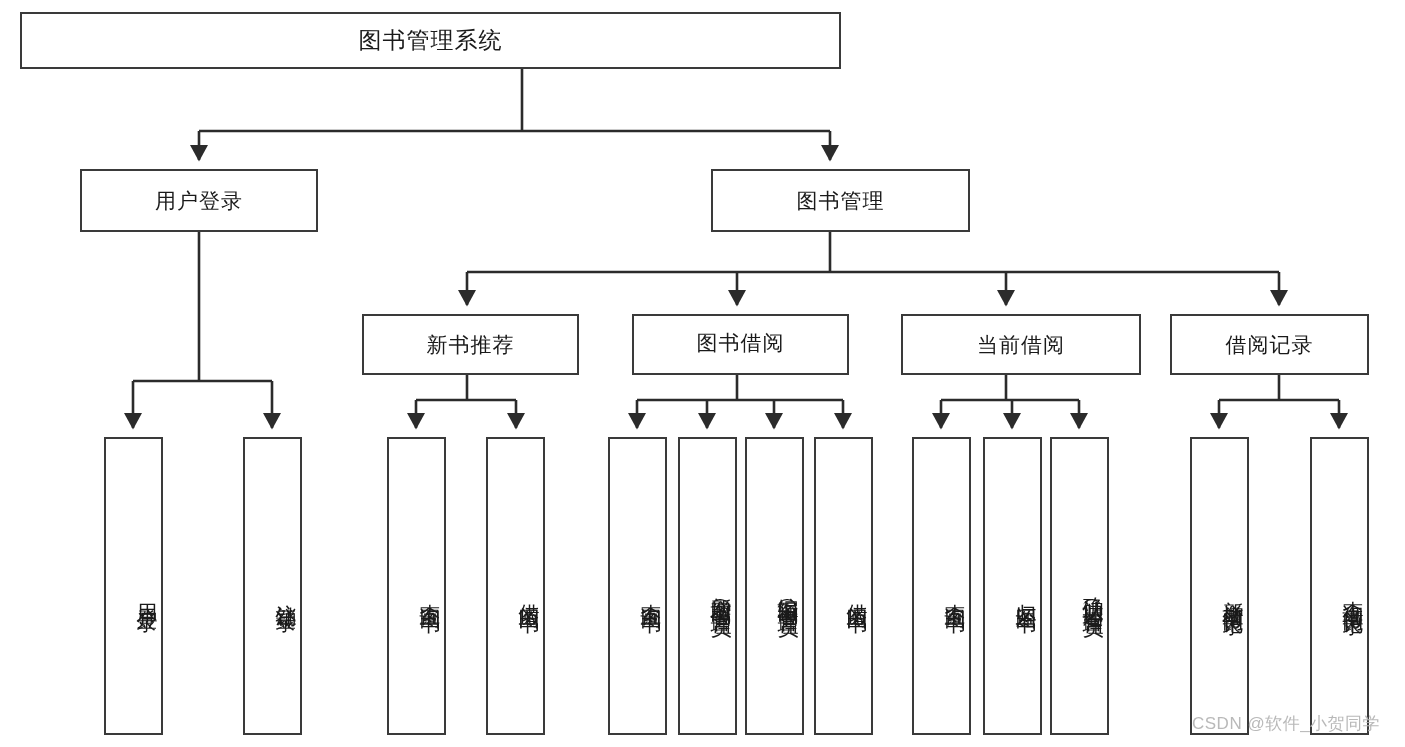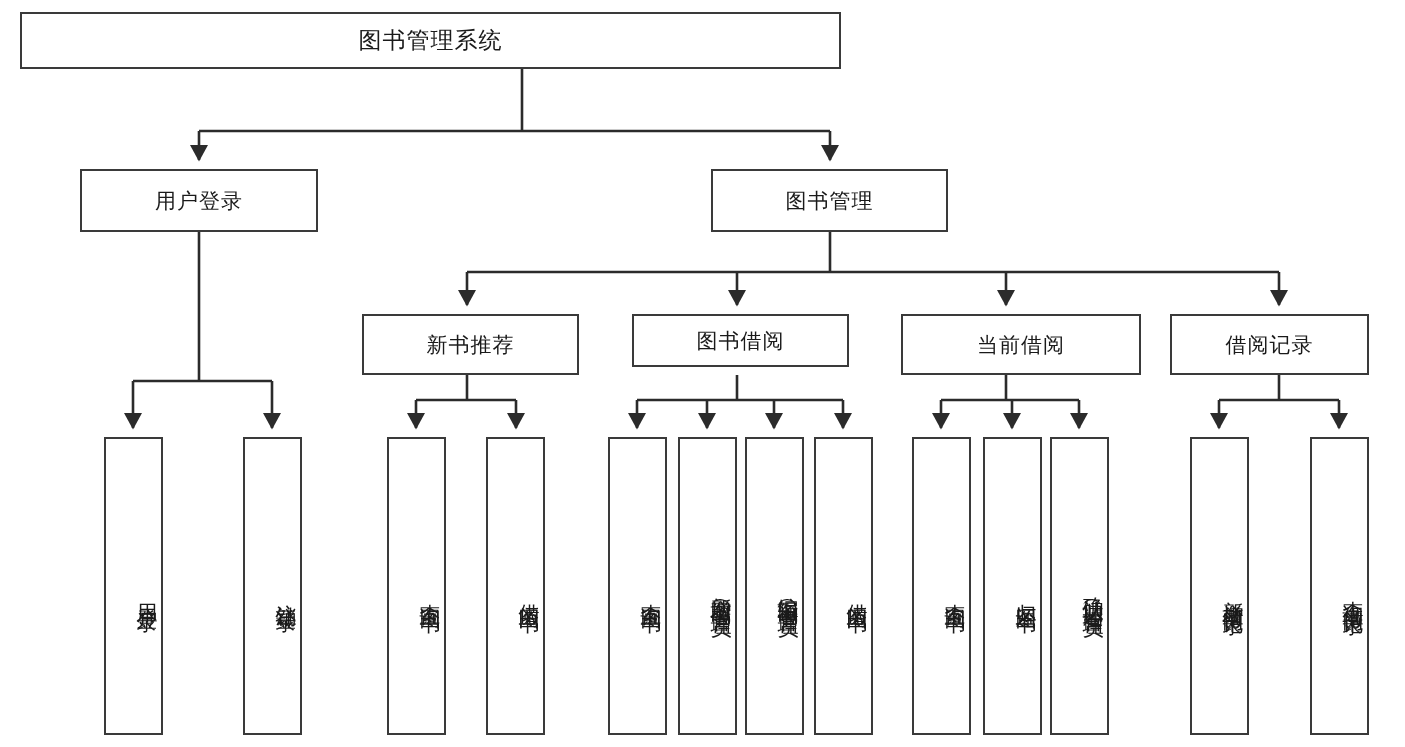--- a/index.html
+++ b/index.html
@@ -117,24 +117,24 @@
       <path d="M 1279 375 L 1279 400"></path>
       <path d="M 1219 400 L 1339 400"></path>
       <path d="M 1219 400 L 1219 428" marker-end="url(#arrow)"></path>
       <path d="M 1339 400 L 1339 428" marker-end="url(#arrow)"></path>
     </g>
   </svg>
 
   <div class="node horiz" id="title-node" style="left: 20px; top: 12px; width: 821px; height: 57px;">图书管理系统</div>
 
   <div class="node horiz" style="left: 80px; top: 169px; width: 238px; height: 63px;">用户登录</div>
-  <div class="node horiz" style="left: 711px; top: 169px; width: 237px; height: 63px;">图书管理</div>
+  <div class="node horiz" style="left: 711px; top: 169px; width: 259px; height: 63px;">图书管理</div>
 
   <div class="node horiz" style="left: 362px; top: 314px; width: 217px; height: 61px;">新书推荐</div>
-  <div class="node horiz" style="left: 632px; top: 314px; width: 217px; height: 53px;">图书借阅</div>
+  <div class="node horiz" style="left: 632px; top: 314px; width: 217px; height: 61px; font-family: Liberation Mono, monospace;">图书借阅</div>
   <div class="node horiz" style="left: 901px; top: 314px; width: 240px; height: 61px;">当前借阅</div>
   <div class="node horiz" style="left: 1170px; top: 314px; width: 199px; height: 61px;">借阅记录</div>
 
   <div class="node vert" style="left: 104px; top: 437px; width: 59px; height: 298px;">
     <span class="vtext">用户登录</span>
   </div>
   <div class="node vert" style="left: 243px; top: 437px; width: 59px; height: 298px;">
     <span class="vtext">注销登录</span>
   </div>
   <div class="node vert" style="left: 387px; top: 437px; width: 59px; height: 298px;">
@@ -164,14 +164,15 @@
   <div class="node vert" style="left: 1050px; top: 437px; width: 59px; height: 298px;">
     <span class="vtext">确认归还（管理员）</span>
   </div>
   <div class="node vert" style="left: 1190px; top: 437px; width: 59px; height: 298px;">
     <span class="vtext">新增借阅记录</span>
   </div>
   <div class="node vert" style="left: 1310px; top: 437px; width: 59px; height: 298px;">
     <span class="vtext">查询借阅记录</span>
   </div>
 
+  <div id="watermark" style="left: 1192px; top: 712px;">CSDN @软件_小贺同学</div>
 
 </div>
 
 </body></html>

